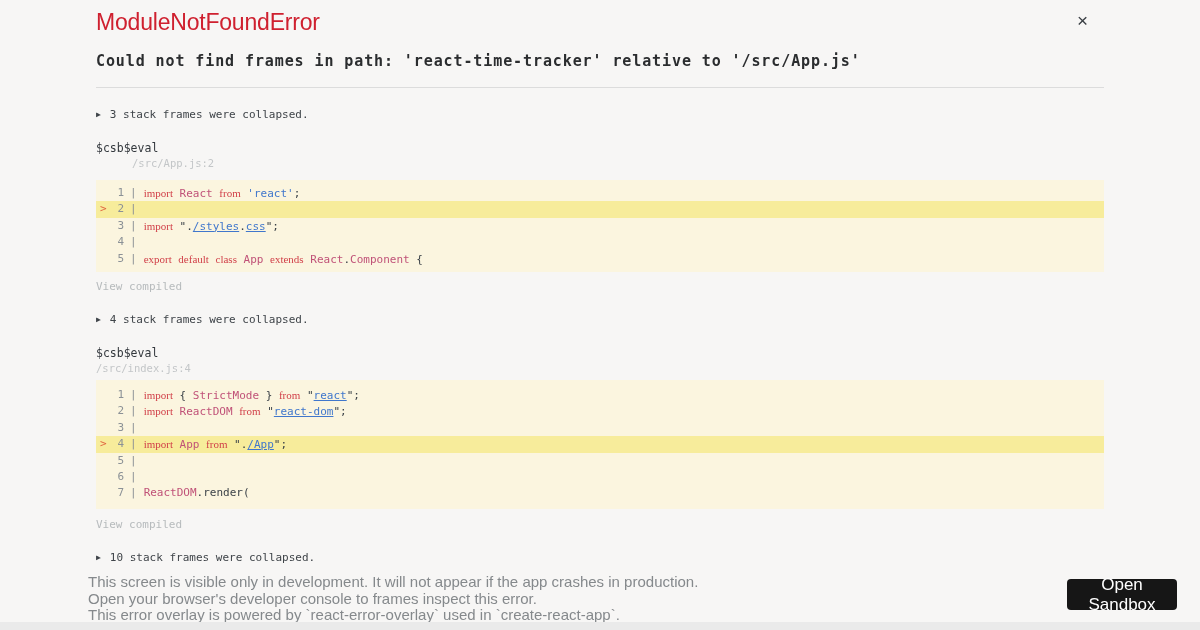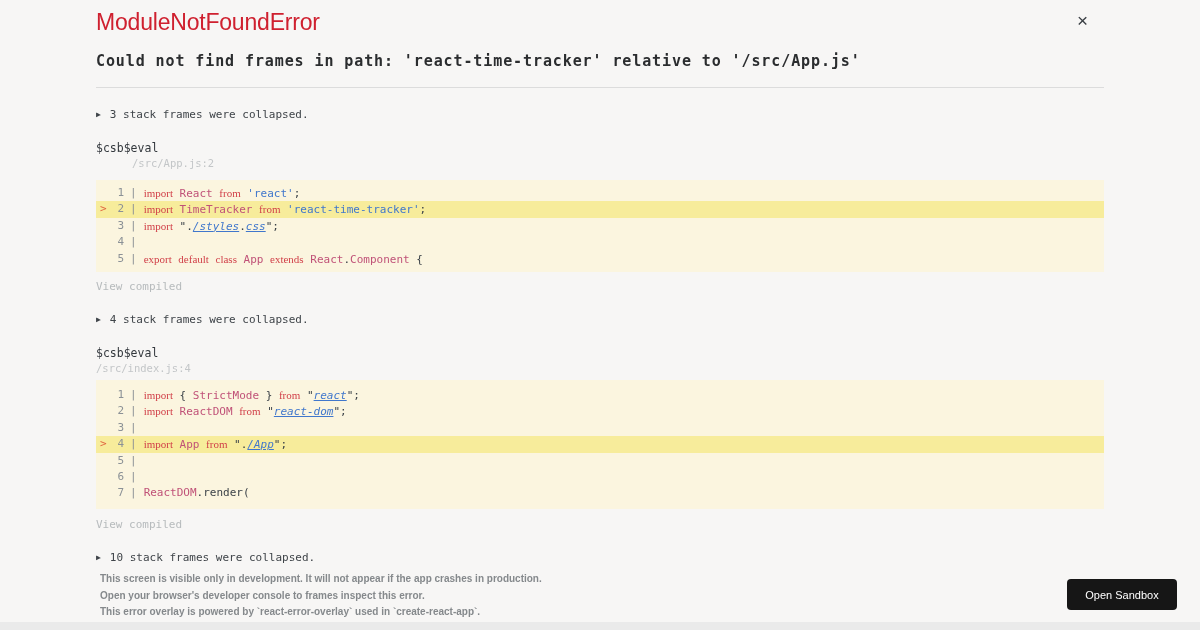--- a/index.html
+++ b/index.html
@@ -42,33 +42,33 @@
     font-size:11px;line-height:16.4px;height:16.4px;
   }
   .code-line.hl{background:#f7ec9b;}
   .code-line .marker{width:12px;padding-left:4px;color:#e0653f;flex:none;}
   .code-line .lineno{width:12px;text-align:right;color:#8b9196;flex:none;}
   .code-line .pipe{margin:0 0 0 6px;color:#8b9196;flex:none;}
   .code-line .tokens{white-space:pre;margin-left:7px;}
   .tk-kw{color:#d14049;font-family:Liberation Serif, serif;}
   .tk-def{color:#c05278;}
   .tk-str{color:#4077cc;}
-  .tk-strU{color:#4077cc;text-decoration:underline;font-style:italic;}
+  .tk-strU{color:#4077cc;text-decoration:underline;}
   .tk-p{color:#3b4248;}
   .tk-op{color:#dd7a33;}
 
   #codeblock-0{top:180px;padding:5px 0;}
   #codeblock-1{top:380px;padding:7px 0;}
 
-  .note-line{left:100px;font-size:10px;color:#85898c;font-weight:bold;}
+  .note-line{left:88px;font-size:15px;color:#85898c;}
 
   .open-sandbox{
     left:1067px;top:579px;width:110px;height:31px;
     background:#161616;color:#ffffff;border:none;border-radius:4px;
-    font-family:"Liberation Sans",sans-serif;font-size:11px;
+    font-family:"Liberation Sans",sans-serif;font-size:17px;
     display:flex;align-items:center;justify-content:center;cursor:pointer;
   }
   .bottom-strip{left:0;top:622px;width:1200px;height:8px;background:#eaeaea;}
 </style>
 </head>
 <body>
 
 <div>
 
   <div class="abs error-title">ModuleNotFoundError</div>
@@ -86,21 +86,20 @@
       <div class="code-line">
         <span class="marker"></span>
         <span class="lineno">1</span>
         <span class="pipe">|</span>
         <span class="tokens"><span class="tk-kw">import</span><span class="tk-p"> </span><span class="tk-def">React</span><span class="tk-p"> </span><span class="tk-kw">from</span><span class="tk-p"> </span><span class="tk-str">'react'</span><span class="tk-p">;</span></span>
       </div>
       <div class="code-line hl">
         <span class="marker">&gt;</span>
         <span class="lineno">2</span>
         <span class="pipe">|</span>
-        <span class="tokens"><span class="tk-kw">import</span><span class="tk-p"> </span><span class="tk-def">TimeTracker</span><span class="tk-p"> </span><span class="tk-kw">from</span><span class="tk-p"> </span><span class="tk-str">'react-time-tracker'</span><span class="tk-p">;</span></span>
       </div>
       <div class="code-line">
         <span class="marker"></span>
         <span class="lineno">3</span>
         <span class="pipe">|</span>
         <span class="tokens"><span class="tk-kw">import</span><span class="tk-p"> ".</span><span class="tk-strU">/styles</span><span class="tk-p">.</span><span class="tk-strU">css</span><span class="tk-p">";</span></span>
       </div>
       <div class="code-line">
         <span class="marker"></span>
         <span class="lineno">4</span>

